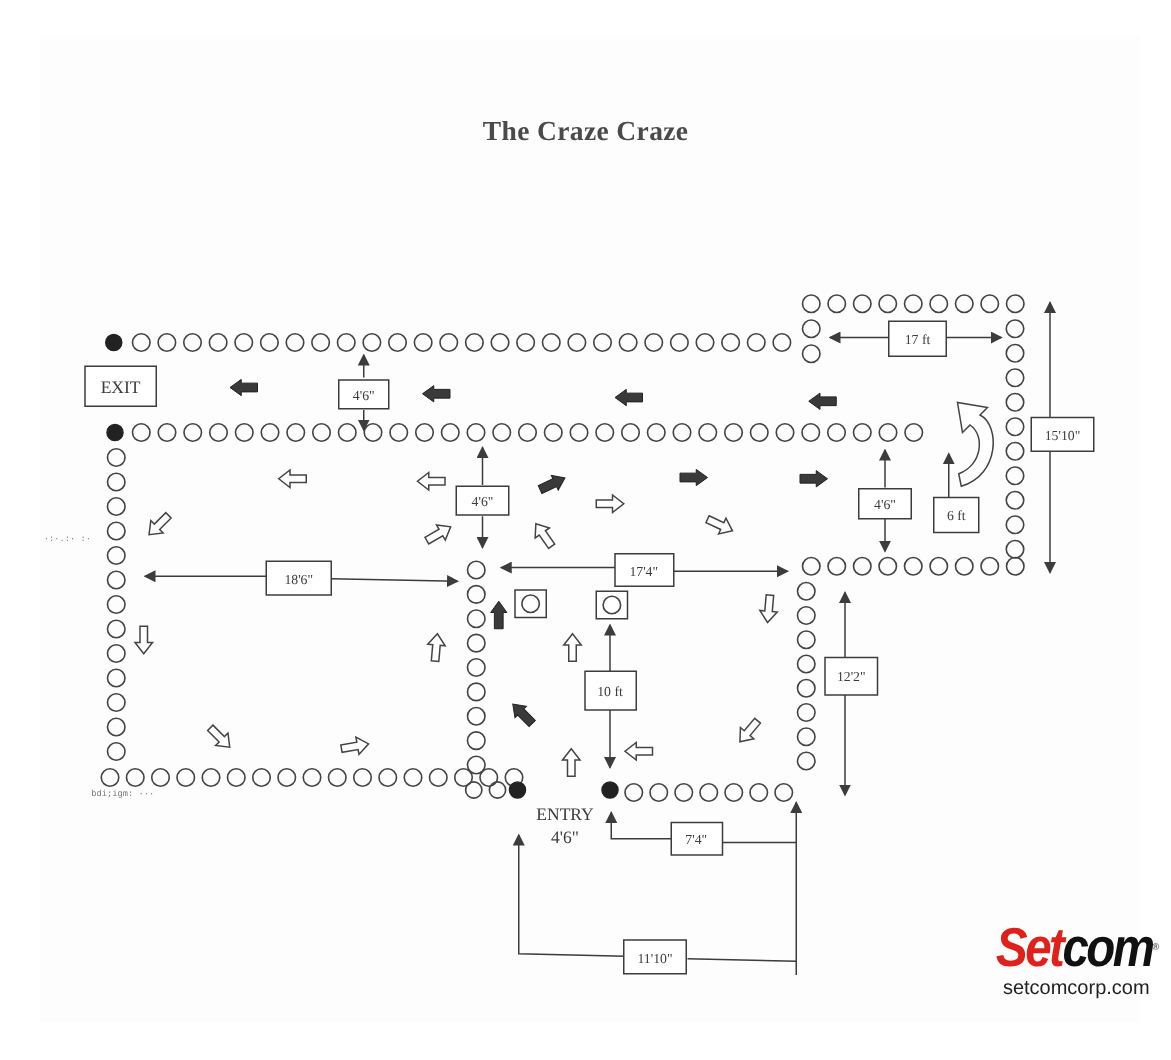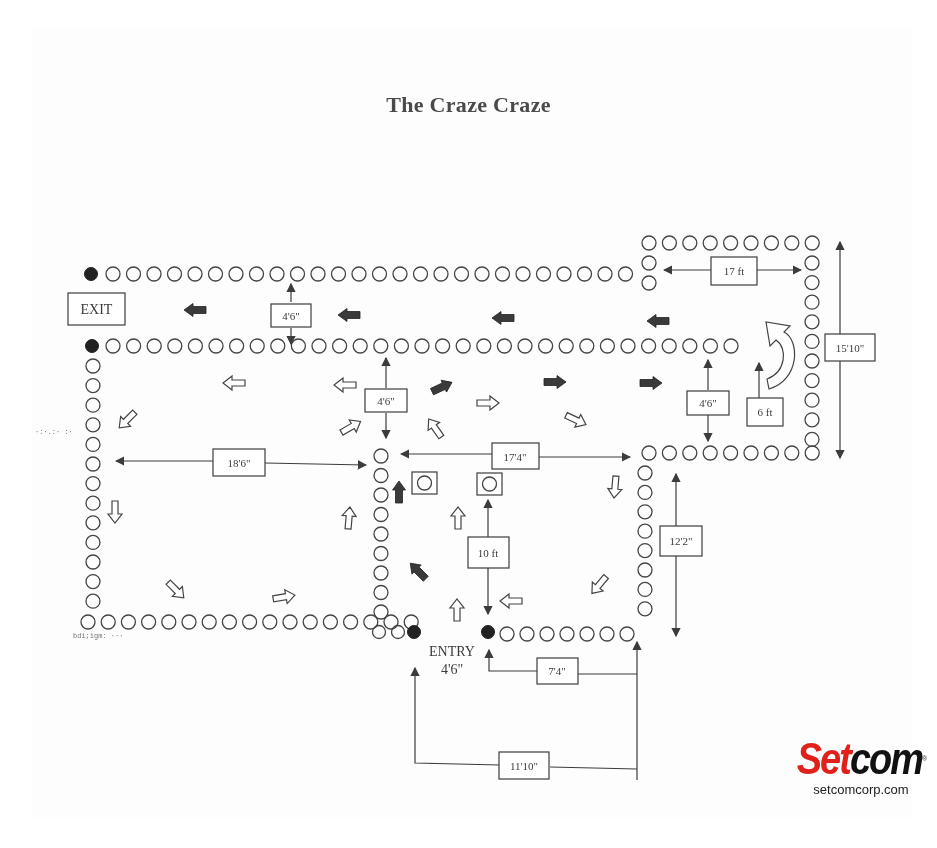--- a/index.html
+++ b/index.html
@@ -12,21 +12,21 @@
   .lbl-big { font-family:"Liberation Serif", serif; font-size:14px; fill:#3c3c3c; }
   .box { fill:#fff; stroke:#3c3c3c; stroke-width:1.2; }
   .post { fill:none; stroke:#444; stroke-width:1.3; }
   .post-solid { fill:#222; stroke:#222; }
   .dim { stroke:#3c3c3c; stroke-width:1.2; fill:none; }
   .logo { position:absolute; left:796px; top:740px; width:130px; text-align:center; }
   .logo-word { font-family:"Liberation Sans", sans-serif; font-size:38px; font-weight:bold; font-style:italic; letter-spacing:-2px; line-height:38px; transform:scaleY(1.15); display:inline-block; }
   .logo-set { color:#e0201b; }
   .logo-com { color:#111; }
   .logo-reg { font-size:7px; vertical-align:top; color:#555; font-style:normal; }
-  .logo-url { font-family:"Liberation Sans", sans-serif; font-size:13px; color:#222; margin-top:4px; }
+  .logo-url { font-family:"Liberation Sans", sans-serif; font-size:16px; color:#222; margin-top:4px; }
   .smudge { position:absolute; font-family:"Liberation Mono", monospace; font-size:7px; color:#777; }
 </style>
 </head>
 <body>
 
 <div id="page">
   <div id="scan"></div>
   <div class="title">The Craze Craze</div>
 
   <div class="smudge" style="left:35px;top:428px;">·:·.:· :·</div>

